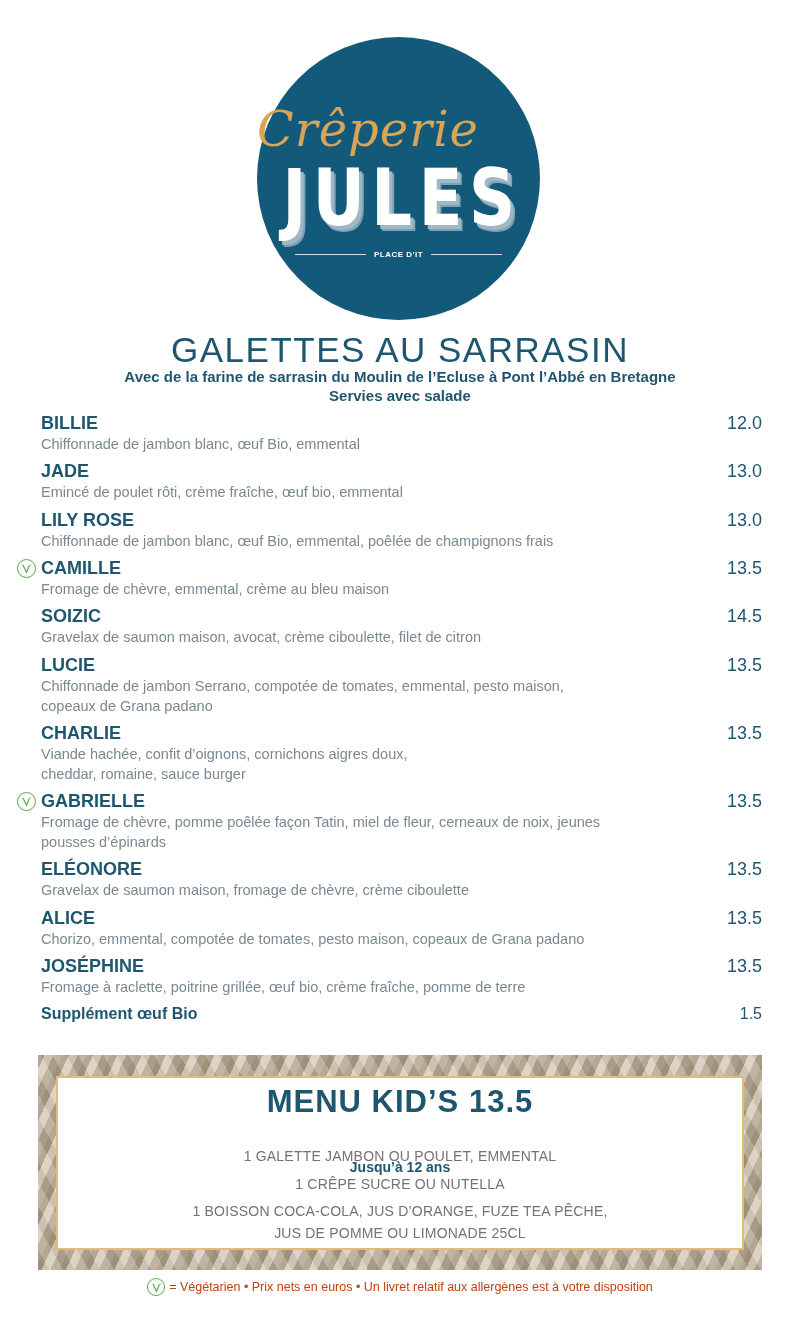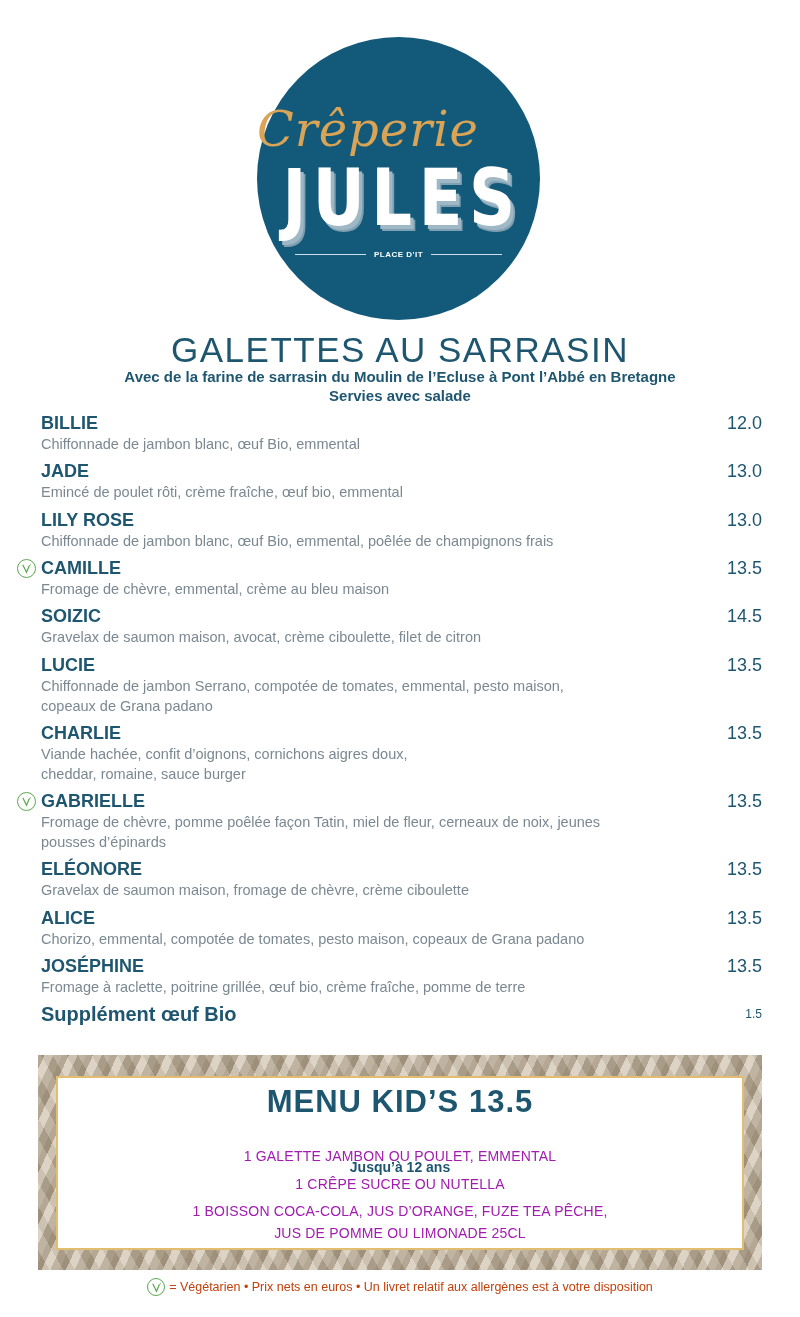--- a/index.html
+++ b/index.html
@@ -56,22 +56,22 @@
   .item-price {
     position: absolute; right: 38px; font-size: 18px; color: #1e5670;
     line-height: 24px; text-align: center;
   }
   .veg-icon {
     position: absolute; left: 17px; top: 3px; width: 19px; height: 19px;
     border: 1.3px solid #5aa84f; border-radius: 50%;
     display: flex; align-items: center; justify-content: center;
   }
   .veg-icon svg { width: 13px; height: 13px; }
-  .supp-name { font-size: 20px; }
-  .supp-price { font-size: 12px; }
+  .supp-name { font-size: 16px; }
+  .supp-price { font-size: 16px; }
 
   
   .kids-bg {
     position: absolute; left: 38px; top: 1055px; width: 724px; height: 215px;
     background:
       repeating-linear-gradient(115deg, rgba(120,104,80,0.35) 0 6px, rgba(230,222,210,0.5) 6px 14px, rgba(150,140,120,0.35) 14px 22px),
       repeating-linear-gradient(60deg, rgba(110,100,85,0.25) 0 10px, rgba(240,234,226,0.3) 10px 22px),
       #c9bba6;
   }
   .kids-box {
@@ -81,21 +81,21 @@
   .kids-title {
     position: absolute; left: 0; right: 0; top: 6px; text-align: center;
     font-size: 31px; color: #1e5670; letter-spacing: 1px; line-height: 36px; font-weight: bold;
   }
   .kids-sub {
     position: absolute; left: 0; right: 0; top: 42px; text-align: center;
     font-size: 14px; font-weight: bold; color: #1e5670; line-height: 18px; margin-top: 38px;
   }
   .kids-line {
     position: absolute; left: 0; right: 0; text-align: center;
-    font-size: 14px; color: #a21caf; line-height: 22px; letter-spacing: 0.2px;
+    font-size: 14px; color: #737373; line-height: 22px; letter-spacing: 0.2px;
   }
 
   
   .footer {
     position: absolute; left: 0; right: 0; top: 1278px;
     display: flex; justify-content: center; align-items: center; gap: 4px;
     font-size: 12.5px; color: #c2410c;
   }
   .footer .veg-icon { position: static; width: 18px; height: 18px; }
 </style>

